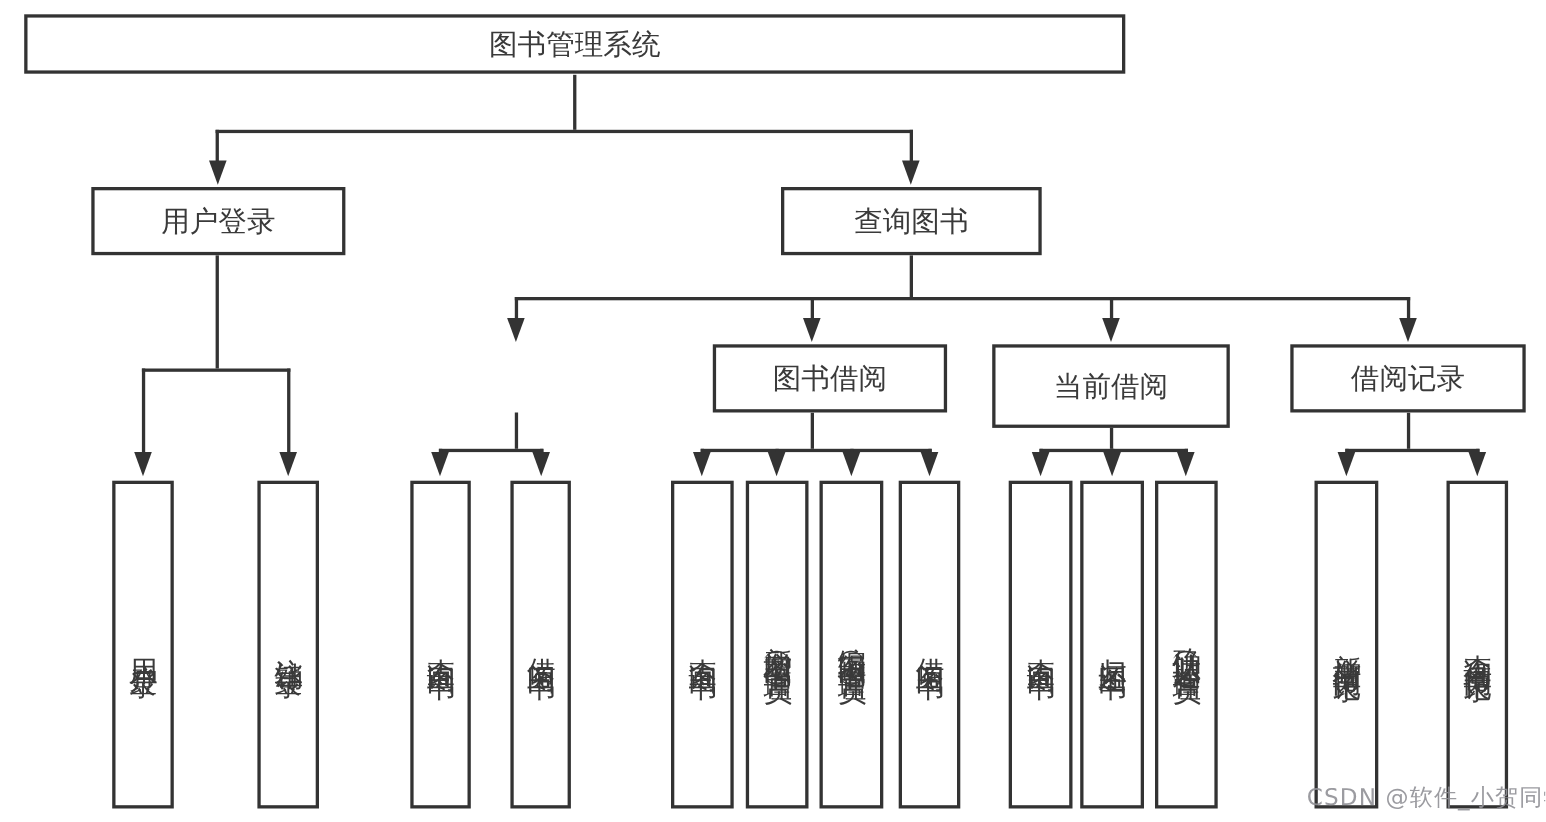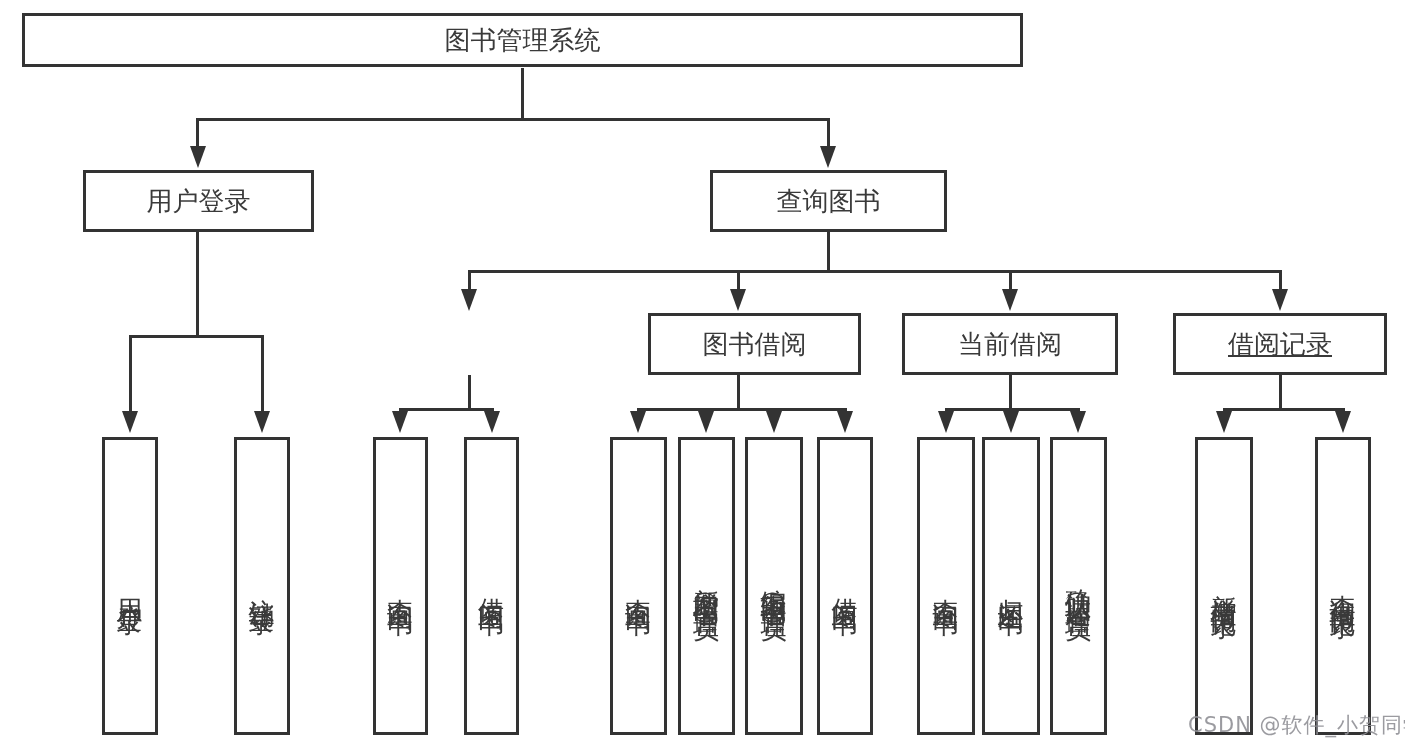--- a/index.html
+++ b/index.html
@@ -92,22 +92,22 @@
   <div class="vl" style="left:1342px;top:408px;height:7px;"></div>
   <div class="ah" style="left:1216px;top:411px;"></div>
   <div class="ah" style="left:1335px;top:411px;"></div>
 
   <div class="box" style="left:22px;top:13px;width:1001px;height:54px;">图书管理系统</div>
 
   <div class="box" style="left:83px;top:170px;width:231px;height:62px;">用户登录</div>
   <div class="box" style="left:710px;top:170px;width:237px;height:62px;">查询图书</div>
 
   <div class="box" style="left:632px;top:313px;width:213px;height:62px;margin-left:16px;">图书借阅</div>
-  <div class="box" style="left:902px;top:313px;width:216px;height:62px;">当前借阅</div>
-  <div class="box" style="left:1173px;top:313px;width:214px;height:62px;text-decoration:underline;">借阅记录</div>
+  <div class="box" style="left:902px;top:313px;width:216px;height:76px;">当前借阅</div>
+  <div class="box" style="left:1173px;top:313px;width:214px;height:62px;">借阅记录</div>
 
   <div class="box vbox" style="left:102px;top:437px;width:56px;height:298px;">用户登录</div>
   <div class="box vbox" style="left:234px;top:437px;width:56px;height:298px;">注销登录</div>
 
   <div class="box vbox" style="left:373px;top:437px;width:55px;height:298px;">查询图书</div>
   <div class="box vbox" style="left:464px;top:437px;width:55px;height:298px;">借阅图书</div>
 
   <div class="box vbox" style="left:610px;top:437px;width:57px;height:298px;">查询图书</div>
   <div class="box vbox" style="left:678px;top:437px;width:57px;height:298px;">新增图书（管理员）</div>
   <div class="box vbox" style="left:745px;top:437px;width:58px;height:298px;">编辑图书（管理员）</div>

